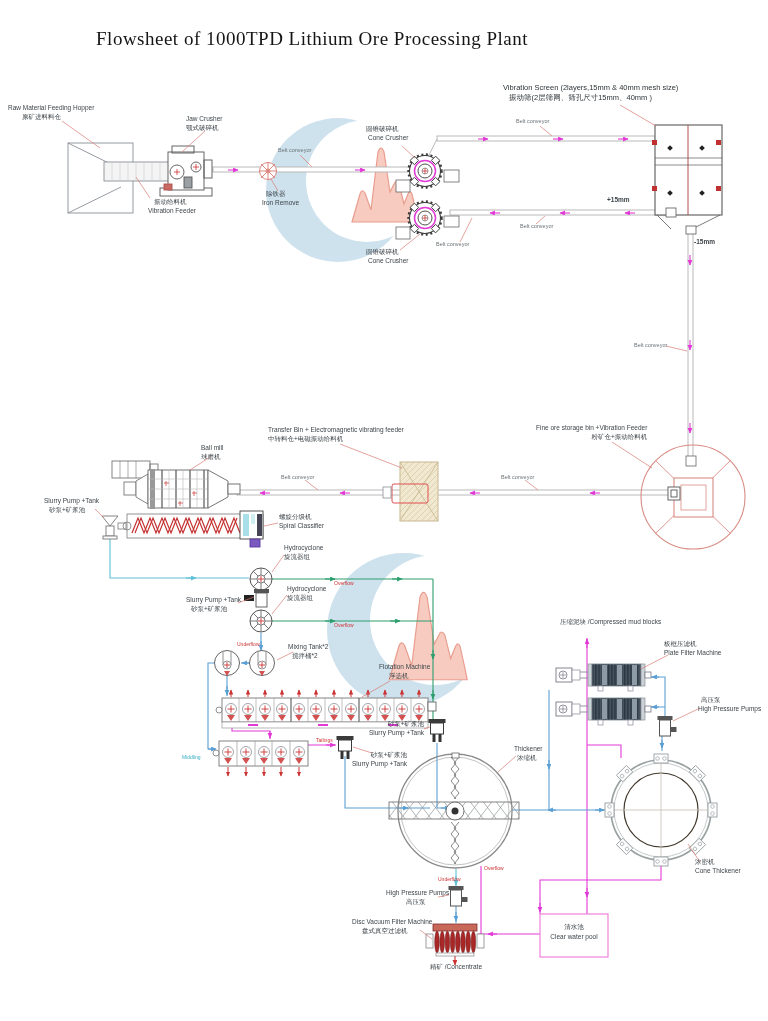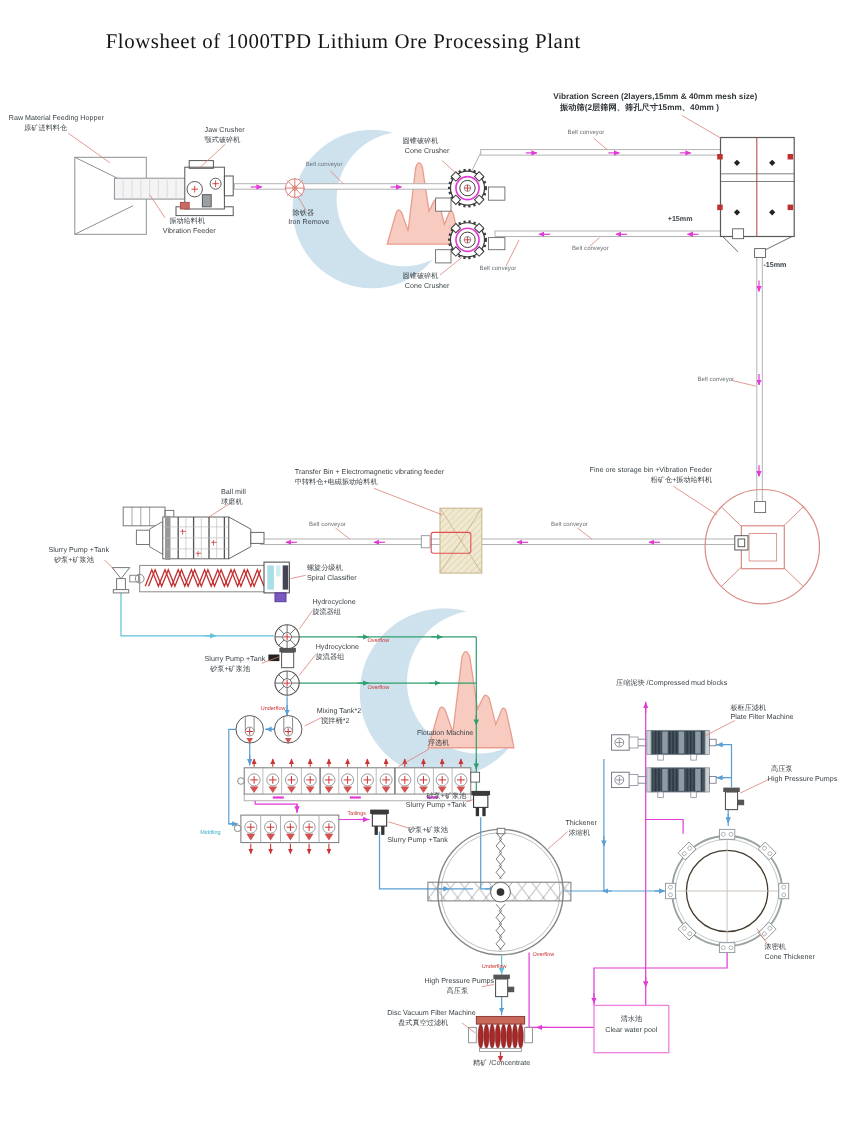--- a/index.html
+++ b/index.html
@@ -3,21 +3,21 @@
 <meta charset="utf-8">
 <style>
   html,body{margin:0;padding:0;background:#fff;}
   .stage{position:relative;width:768px;height:1021px;background:#fff;overflow:hidden;
          font-family:"Liberation Sans",sans-serif;}
   .title{position:absolute;left:0;top:28px;width:624px;text-align:center;
          font-family:"Liberation Serif",serif;font-size:19px;color:#151515;letter-spacing:.5px;}
   svg.diagram{position:absolute;left:0;top:0;}
   .lbl{position:absolute;color:#3d4449;font-size:6.5px;line-height:1.35;white-space:nowrap;}
   .lbl div{white-space:nowrap;}
-  .big{font-size:7.5px;font-weight:bold;color:#2e3438;}
+  .big{font-size:7.5px;font-weight:normal;color:#2e3438;}
   .rt{text-align:right;}
   .belt-lbl{position:absolute;color:#6b7277;font-size:5.5px;white-space:nowrap;}
   .mm{position:absolute;color:#3d4449;font-size:6.5px;font-weight:bold;white-space:nowrap;}
   .mr{position:absolute;color:#cc3333;font-size:5px;line-height:1.1;white-space:nowrap;}
   .mc{position:absolute;color:#3ab0c8;font-size:5px;white-space:nowrap;}
   .pool-lbl{position:absolute;left:540px;top:922px;width:68px;text-align:center;
             color:#3d4449;font-size:6.5px;line-height:1.6;}
 </style>
 </head>
 <body>

